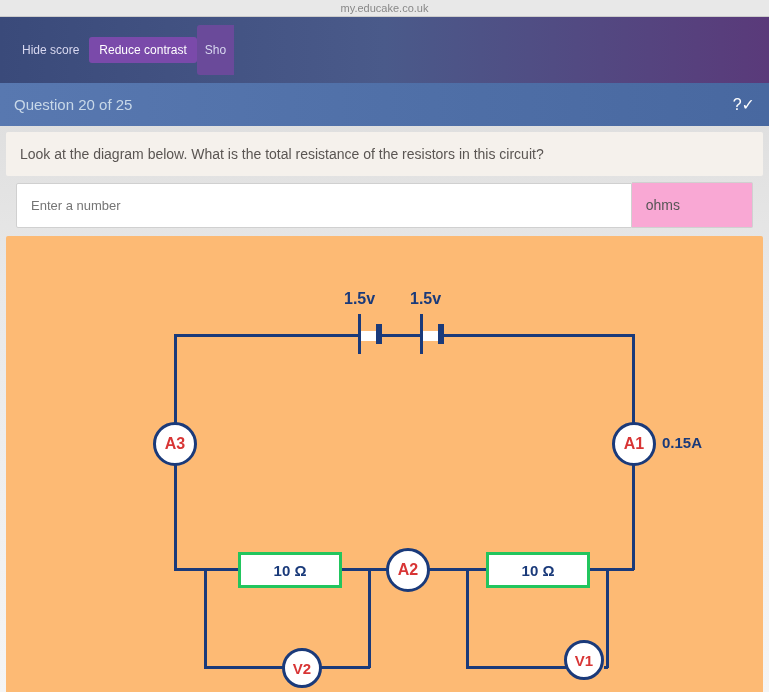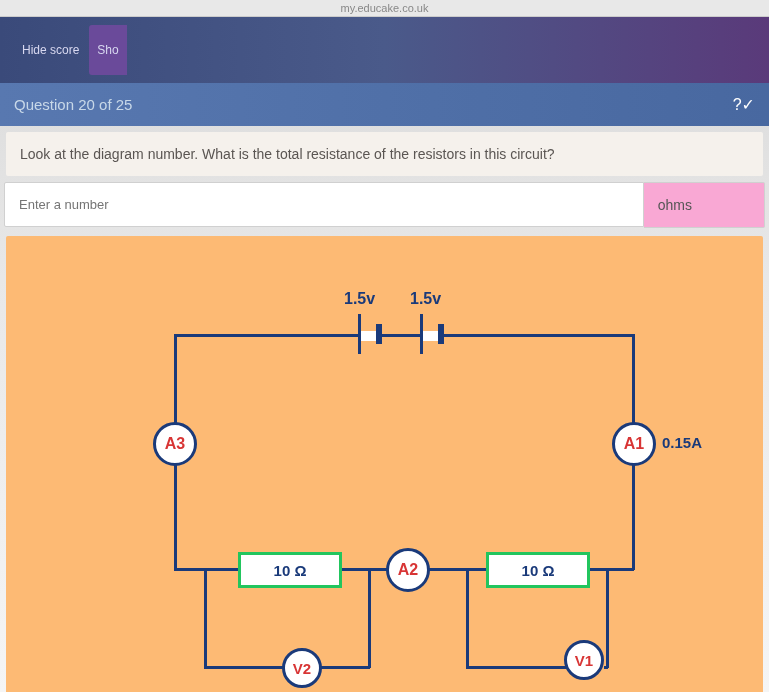--- a/index.html
+++ b/index.html
@@ -67,22 +67,22 @@
     .q-text-box {
       background: #f5f1ec;
       margin: 6px 6px 4px 6px;
       padding: 14px 14px;
       color: #5a5552;
       font-size: 14px;
       border-radius: 2px;
     }
     .answer-row {
       display: flex;
-      align-items: flex-start;
-      margin: 6px 4px;
+      align-items: center;
+      margin: 6px 16px;
       gap: 0;
     }
     .answer-input {
       flex: 1;
       background: #fff;
       border: 1px solid #d0d0d0;
       padding: 14px 14px;
       font-size: 13px;
       color: #888;
       border-radius: 2px 0 0 2px;
@@ -139,29 +139,30 @@
     .cell-long { background: #1a3a7a; width: 3px; height: 40px; position: absolute; }
     .cell-short { background: #1a3a7a; width: 6px; height: 20px; position: absolute; }
   </style>
 </head>
 <body>
 
 <div class="top-url">my.educake.co.uk</div>
 
 <div class="header-bar">
   <button class="header-btn">Hide score</button>
+  <button class="header-btn purple">Reduce contrast</button>
   <button class="header-btn last">Sho</button>
 </div>
 
 <div class="question-bar">
   <span>Question 20 of 25</span>
   <span class="help-icon">?✓</span>
 </div>
 
-<div class="q-text-box">Look at the diagram number. What is the total resistance of the resistors in this circuit?</div>
+<div class="q-text-box">Look at the diagram below. What is the total resistance of the resistors in this circuit?</div>
 
 <div class="answer-row">
   <input class="answer-input" placeholder="Enter a number" style="">
   <div class="answer-unit">ohms</div>
 </div>
 
 <div class="diagram-area">
 
   <div class="wire" style="left:168px; top:98px; width:460px; height:3px;"></div>
 

